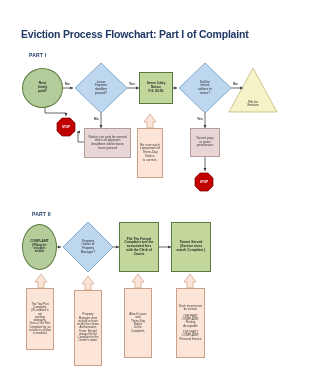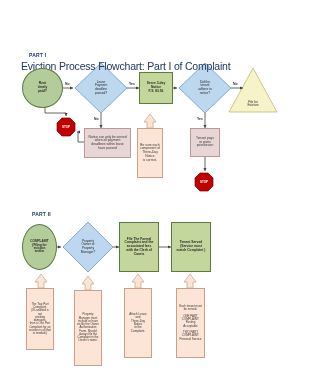--- a/index.html
+++ b/index.html
@@ -6,22 +6,22 @@
   body{
     width:298px;height:386px;background:#ffffff;
     font-family:"Liberation Sans", sans-serif;
     color:#1a1a1a;overflow:hidden;position:relative;
   }
   #canvas{position:absolute;inset:0;}
   .svg-layer{position:absolute;left:0;top:0;width:298px;height:386px;}
 
   .title{
     position:absolute;left:21px;top:28px;
-    font-size:10.5px;font-weight:normal;color:#1f3864;
-    letter-spacing:-.2px;white-space:nowrap;margin-top:32px;
+    font-size:10.5px;font-weight:bold;color:#1f3864;
+    letter-spacing:-.2px;white-space:nowrap;
   }
   .part-label{
     position:absolute;font-size:5px;font-weight:bold;color:#1f3864;
     letter-spacing:.2px;
   }
 
   .node{
     position:absolute;box-sizing:border-box;
     display:flex;align-items:center;justify-content:center;
     text-align:center;line-height:1.12;

